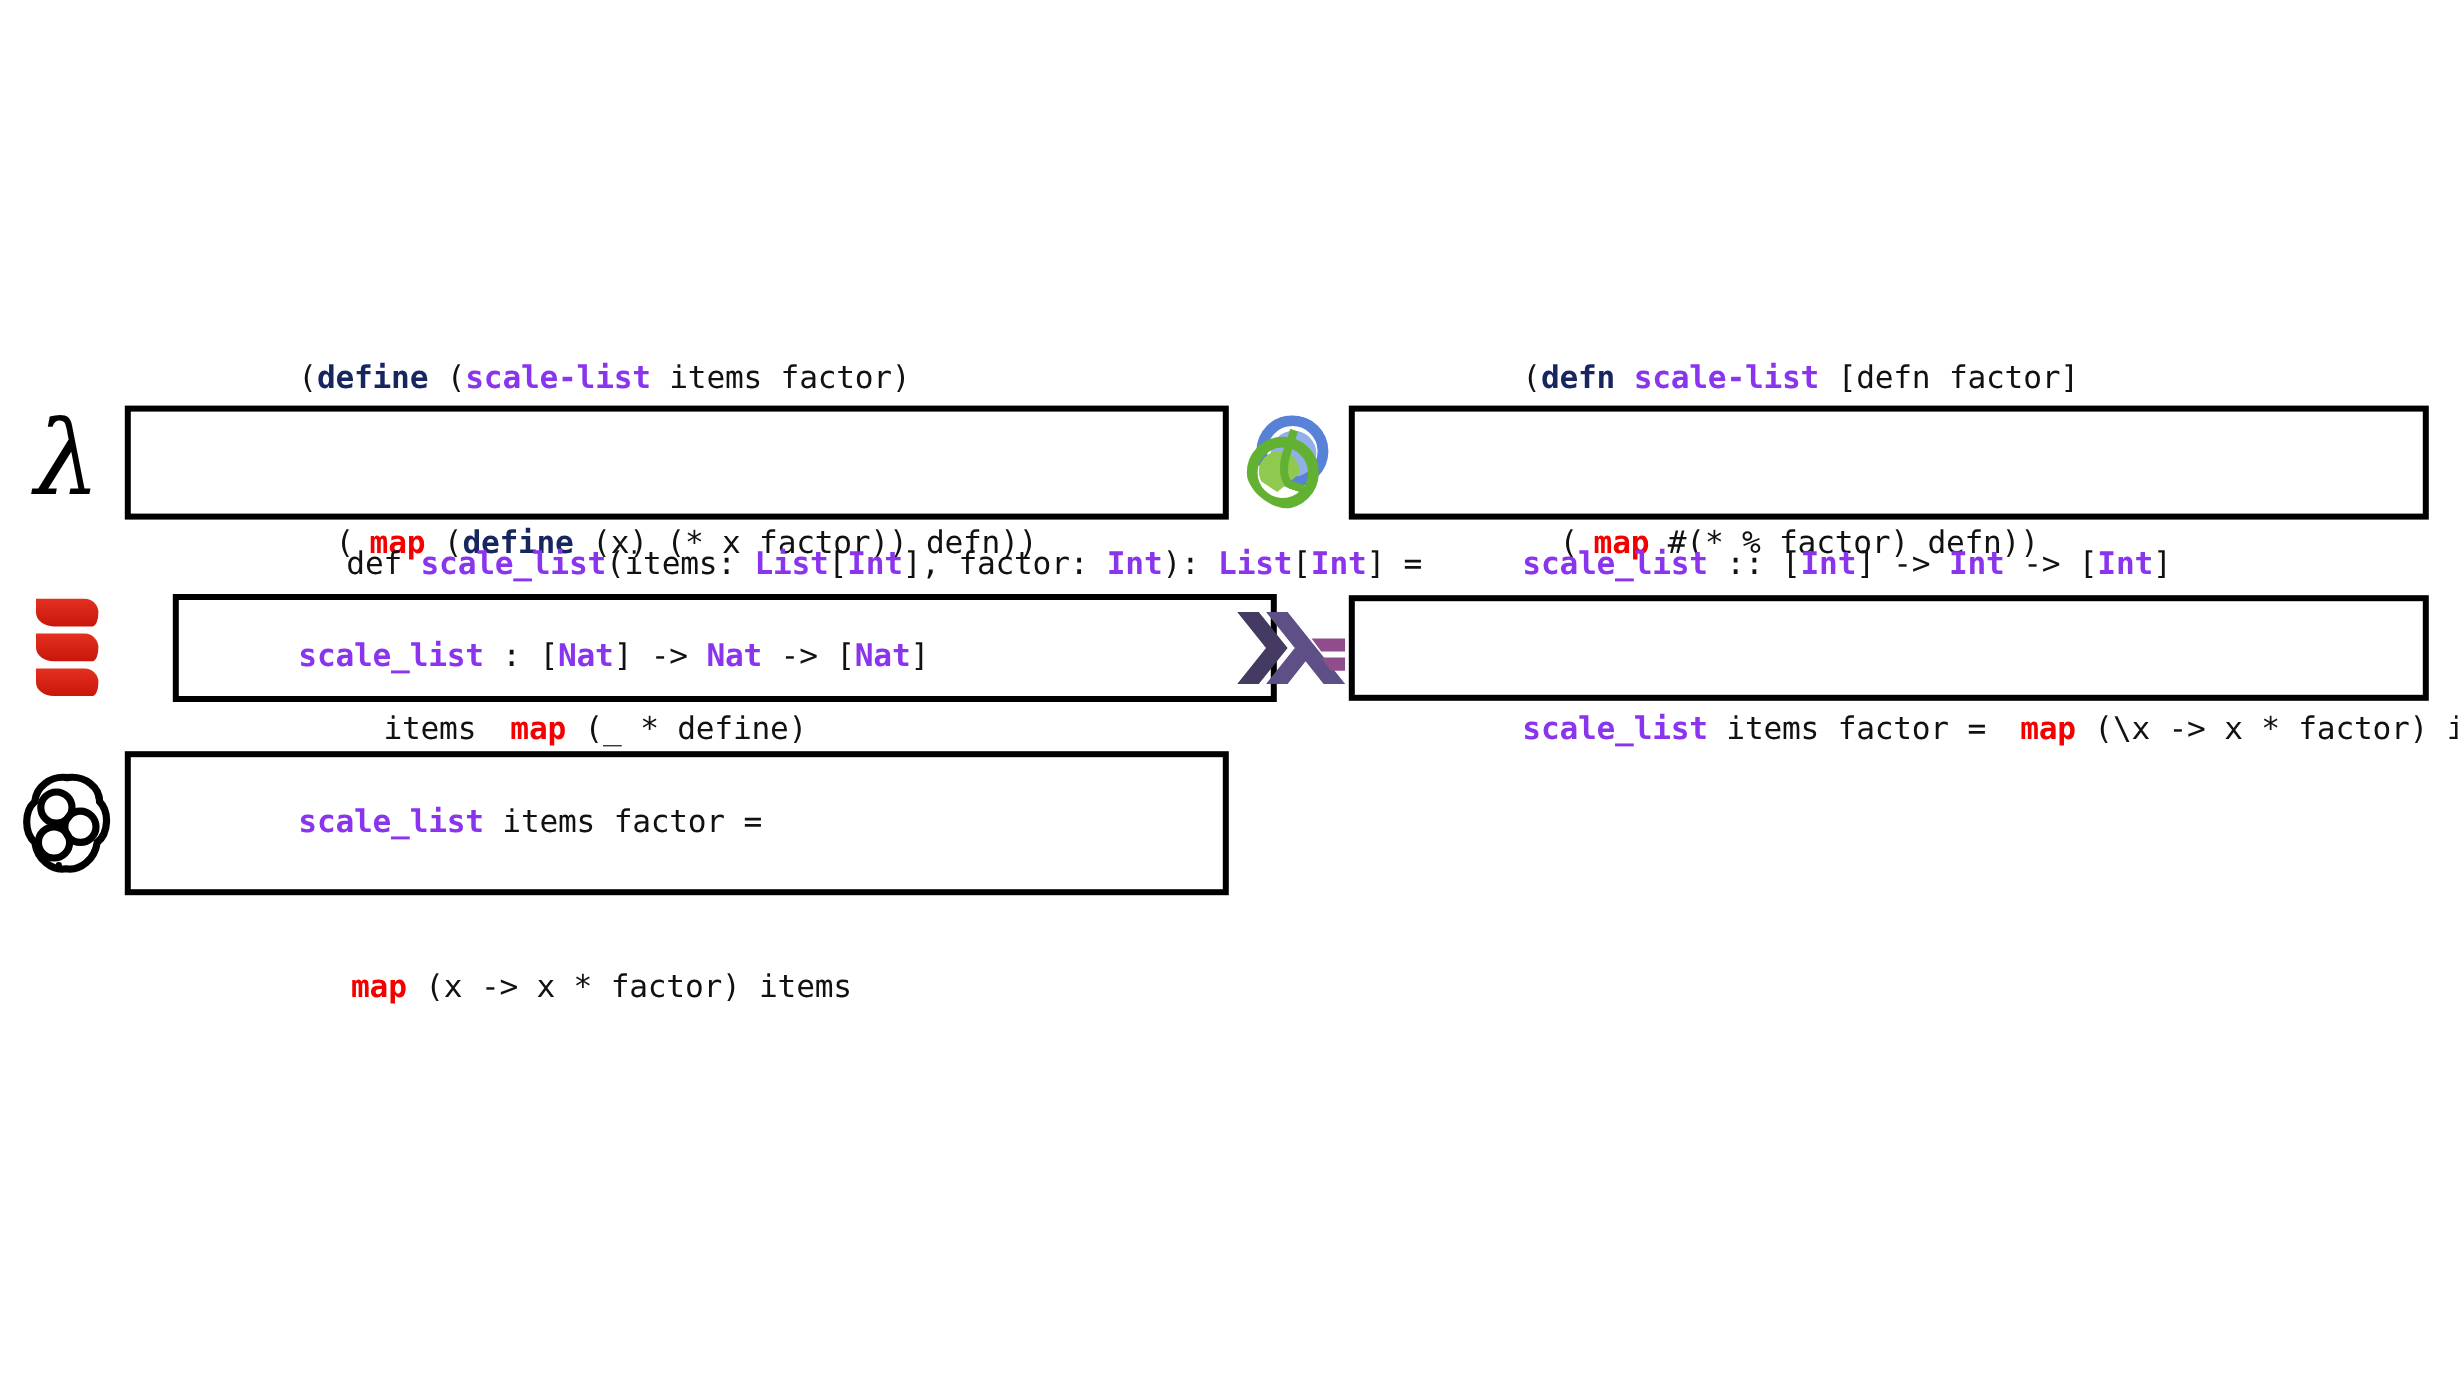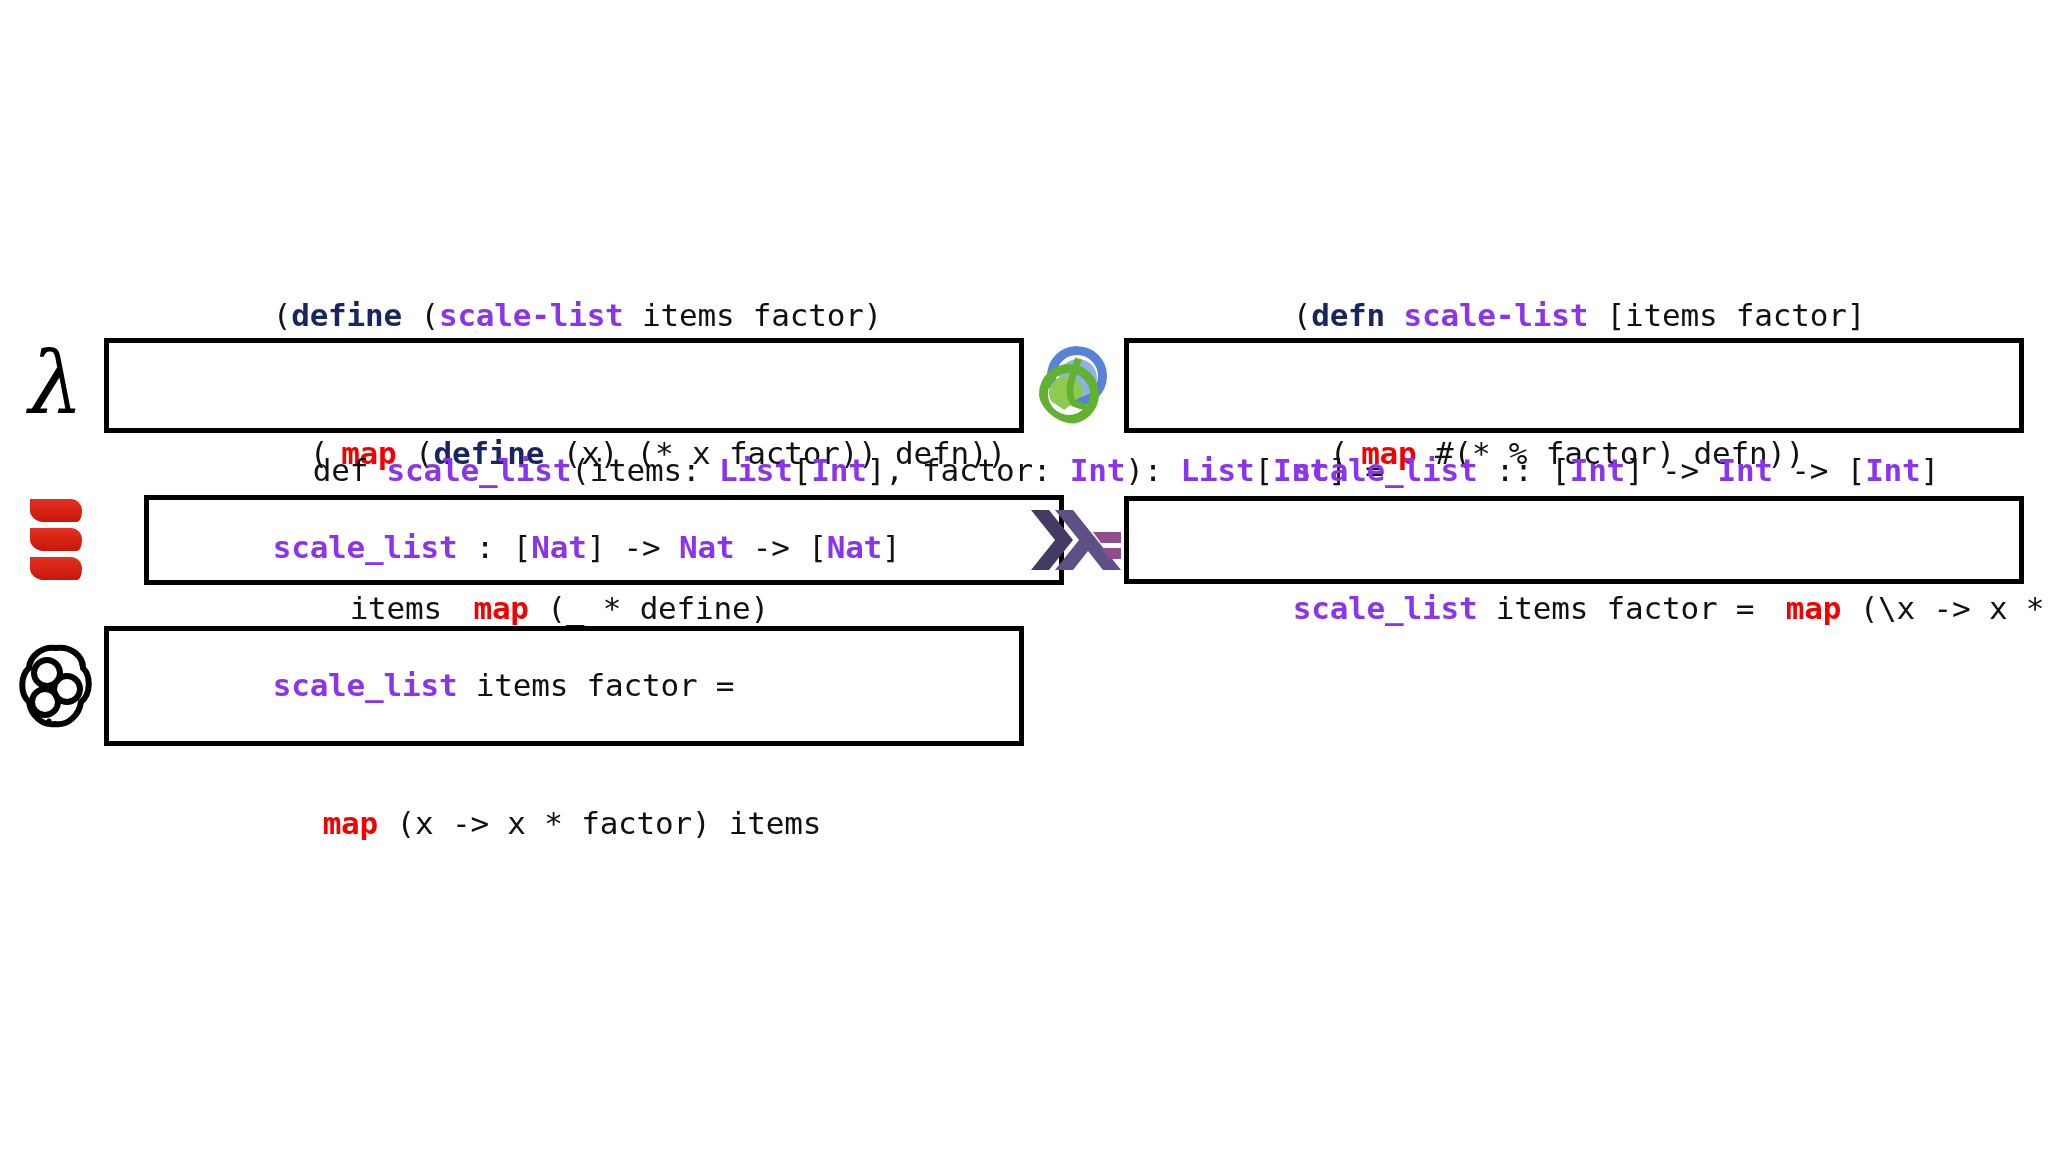--- a/index.html
+++ b/index.html
@@ -40,21 +40,21 @@
     background: #ffffff;
     border: 5px solid #000000;
     box-sizing: border-box;
     padding: 10px 16px 12px 16px;
     display: flex;
     flex-direction: column;
     justify-content: center;
   }
   .code-line {
     font-family: "DejaVu Sans Mono", monospace;
-    font-size: 31px;
+    font-size: 26px;
     line-height: 46px;
     white-space: pre;
     color: #111111;
     letter-spacing: -0.2px;
   }
 
   
   .t-kw   { color: #17265f; font-weight: bold; }   
   .t-name { color: #8a34ee; font-weight: bold; }   
   .t-fn   { color: #f40000; font-weight: bold; margin-left: 13px; }   
@@ -181,21 +181,21 @@
       <div class="clj">
         <div class="blue-ring"></div>
         <div class="blue-fill"></div>
         <div class="green-ring"></div>
         <div class="green-tail"></div>
         <div class="swoosh"></div>
       </div>
     </div>
     <div class="card" style="width:900px; height:95px;">
       <div class="code-line">
-        <span class="t-pln">(</span><span class="t-kw">defn</span><span class="t-pln"> </span><span class="t-name">scale-list</span><span class="t-pln"> [items factor]</span>
+        <span class="t-pln">(</span><span class="t-kw">defn</span><span class="t-pln"> </span><span class="t-name">scale-list</span><span class="t-pln"> [defn factor]</span>
       </div>
       <div class="code-line">
         <span class="t-pln">  (</span><span class="t-fn">map</span><span class="t-pln"> #(* % factor) defn))</span>
       </div>
     </div>
   </div>
 
   <div class="row" style="left:8px; top:485px;gap:40px;">
     <div class="icon-cell">
       <div class="scala">

